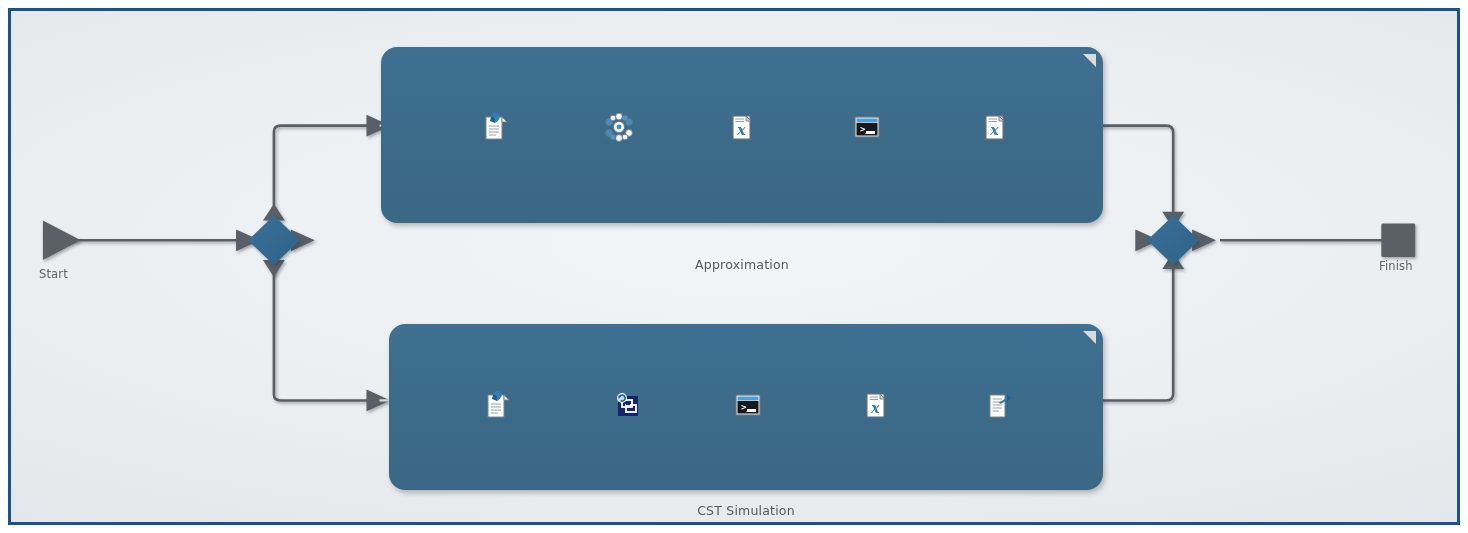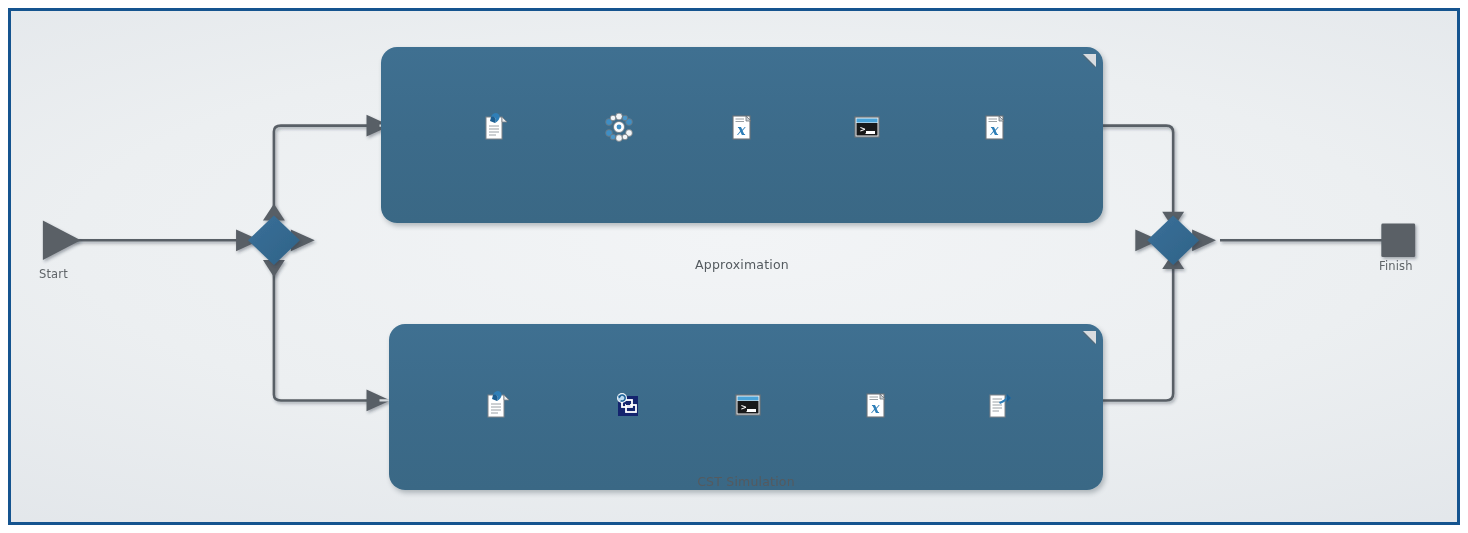--- a/index.html
+++ b/index.html
@@ -273,21 +273,21 @@
           <line x1="6.5" y1="7" x2="15" y2="7"></line>
             <line x1="6.5" y1="9.5" x2="15" y2="9.5"></line>
         </g>
         <text x="12.5" y="23" font-family="DejaVu Serif, serif" font-size="14" font-style="italic" font-weight="bold" fill="#2f7fb8" text-anchor="middle">x</text>
       </svg>
     </div>
 
     <div class="panel" style="left:378px; top:313px; width:714px; height:166px;">
       <div class="panel-corner"></div>
     </div>
-    <div class="panel-label" style="left:378px; top:463px; width:714px;">CST Simulation</div>
+    <div class="panel-label" style="left:378px; top:492px; width:714px;">CST Simulation</div>
 
     <div class="task-icon" style="left:486px; top:394px;">
       <svg viewBox="0 0 26 30">
         <rect x="4" y="5" width="16" height="22" fill="#ffffff" stroke="#7c8287" stroke-width="1"></rect>
         <polygon points="20,5 20,10 25,10" fill="#e9ecee" stroke="#7c8287" stroke-width=".8"></polygon>
         <g stroke="#9aa0a5" stroke-width="1">
           <line x1="7" y1="14" x2="17" y2="14"></line>
             <line x1="7" y1="17" x2="17" y2="17"></line>
           <line x1="7" y1="20" x2="17" y2="20"></line>
             <line x1="7" y1="23" x2="14" y2="23"></line>

